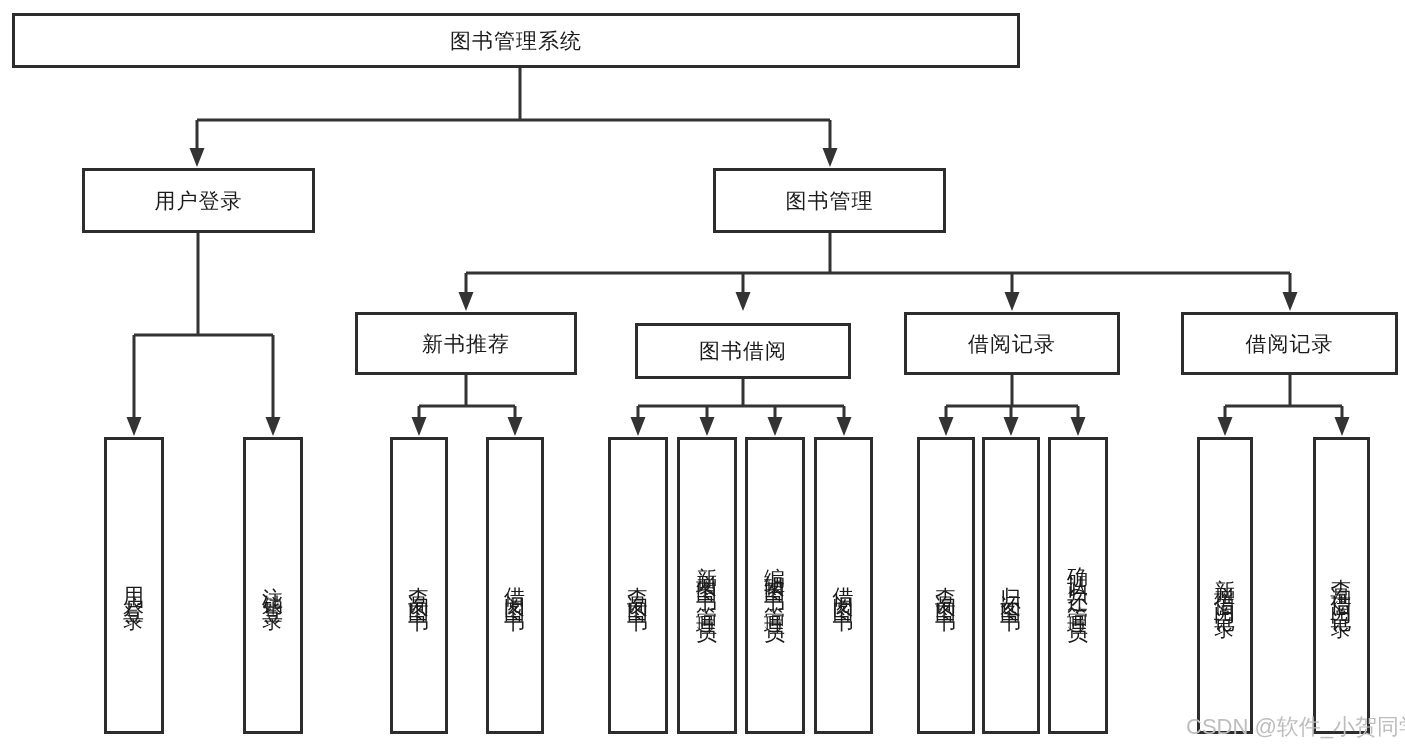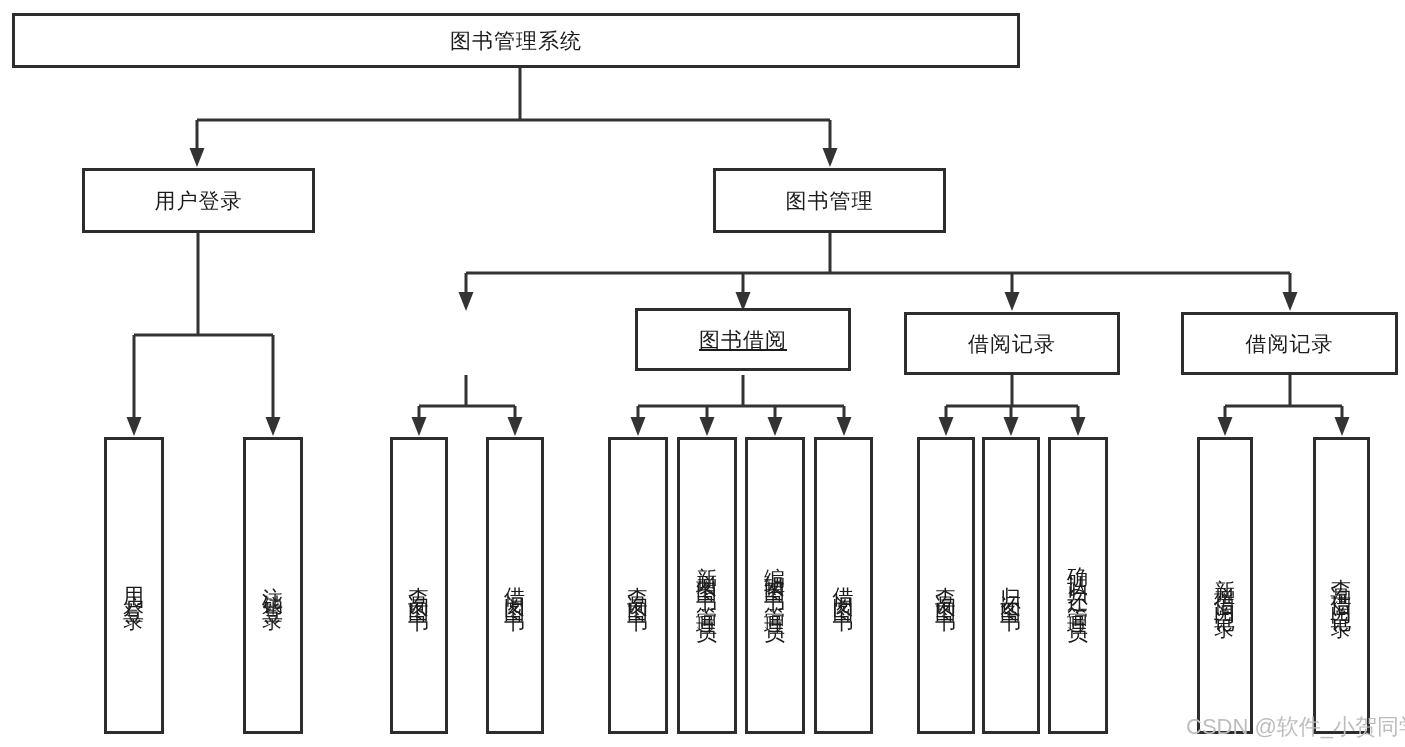--- a/index.html
+++ b/index.html
@@ -109,21 +109,24 @@
     <span>图书管理系统</span>
   </div>
 
   <div class="node" style="left:82px; top:168px; width:233px; height:65px;">
     <span>用户登录</span>
   </div>
   <div class="node" style="left:713px; top:168px; width:233px; height:65px;">
     <span>图书管理</span>
   </div>
 
-  <div class="node" style="left:635px; top:308px; width:216px; height:63px;text-decoration:underline;">
+  <div class="node" style="left:355px; top:312px; width:222px; height:63px;">
+    <span>新书推荐</span>
+  </div>
+  <div class="node" style="left:635px; top:323px; width:216px; height:56px;">
     <span>图书借阅</span>
   </div>
   <div class="node" style="left:904px; top:312px; width:216px; height:63px;">
     <span>借阅记录</span>
   </div>
   <div class="node" style="left:1181px; top:312px; width:217px; height:63px;">
     <span>借阅记录</span>
   </div>
 
   <div class="leaf" style="left:104px; top:437px; width:60px; height:297px;">

